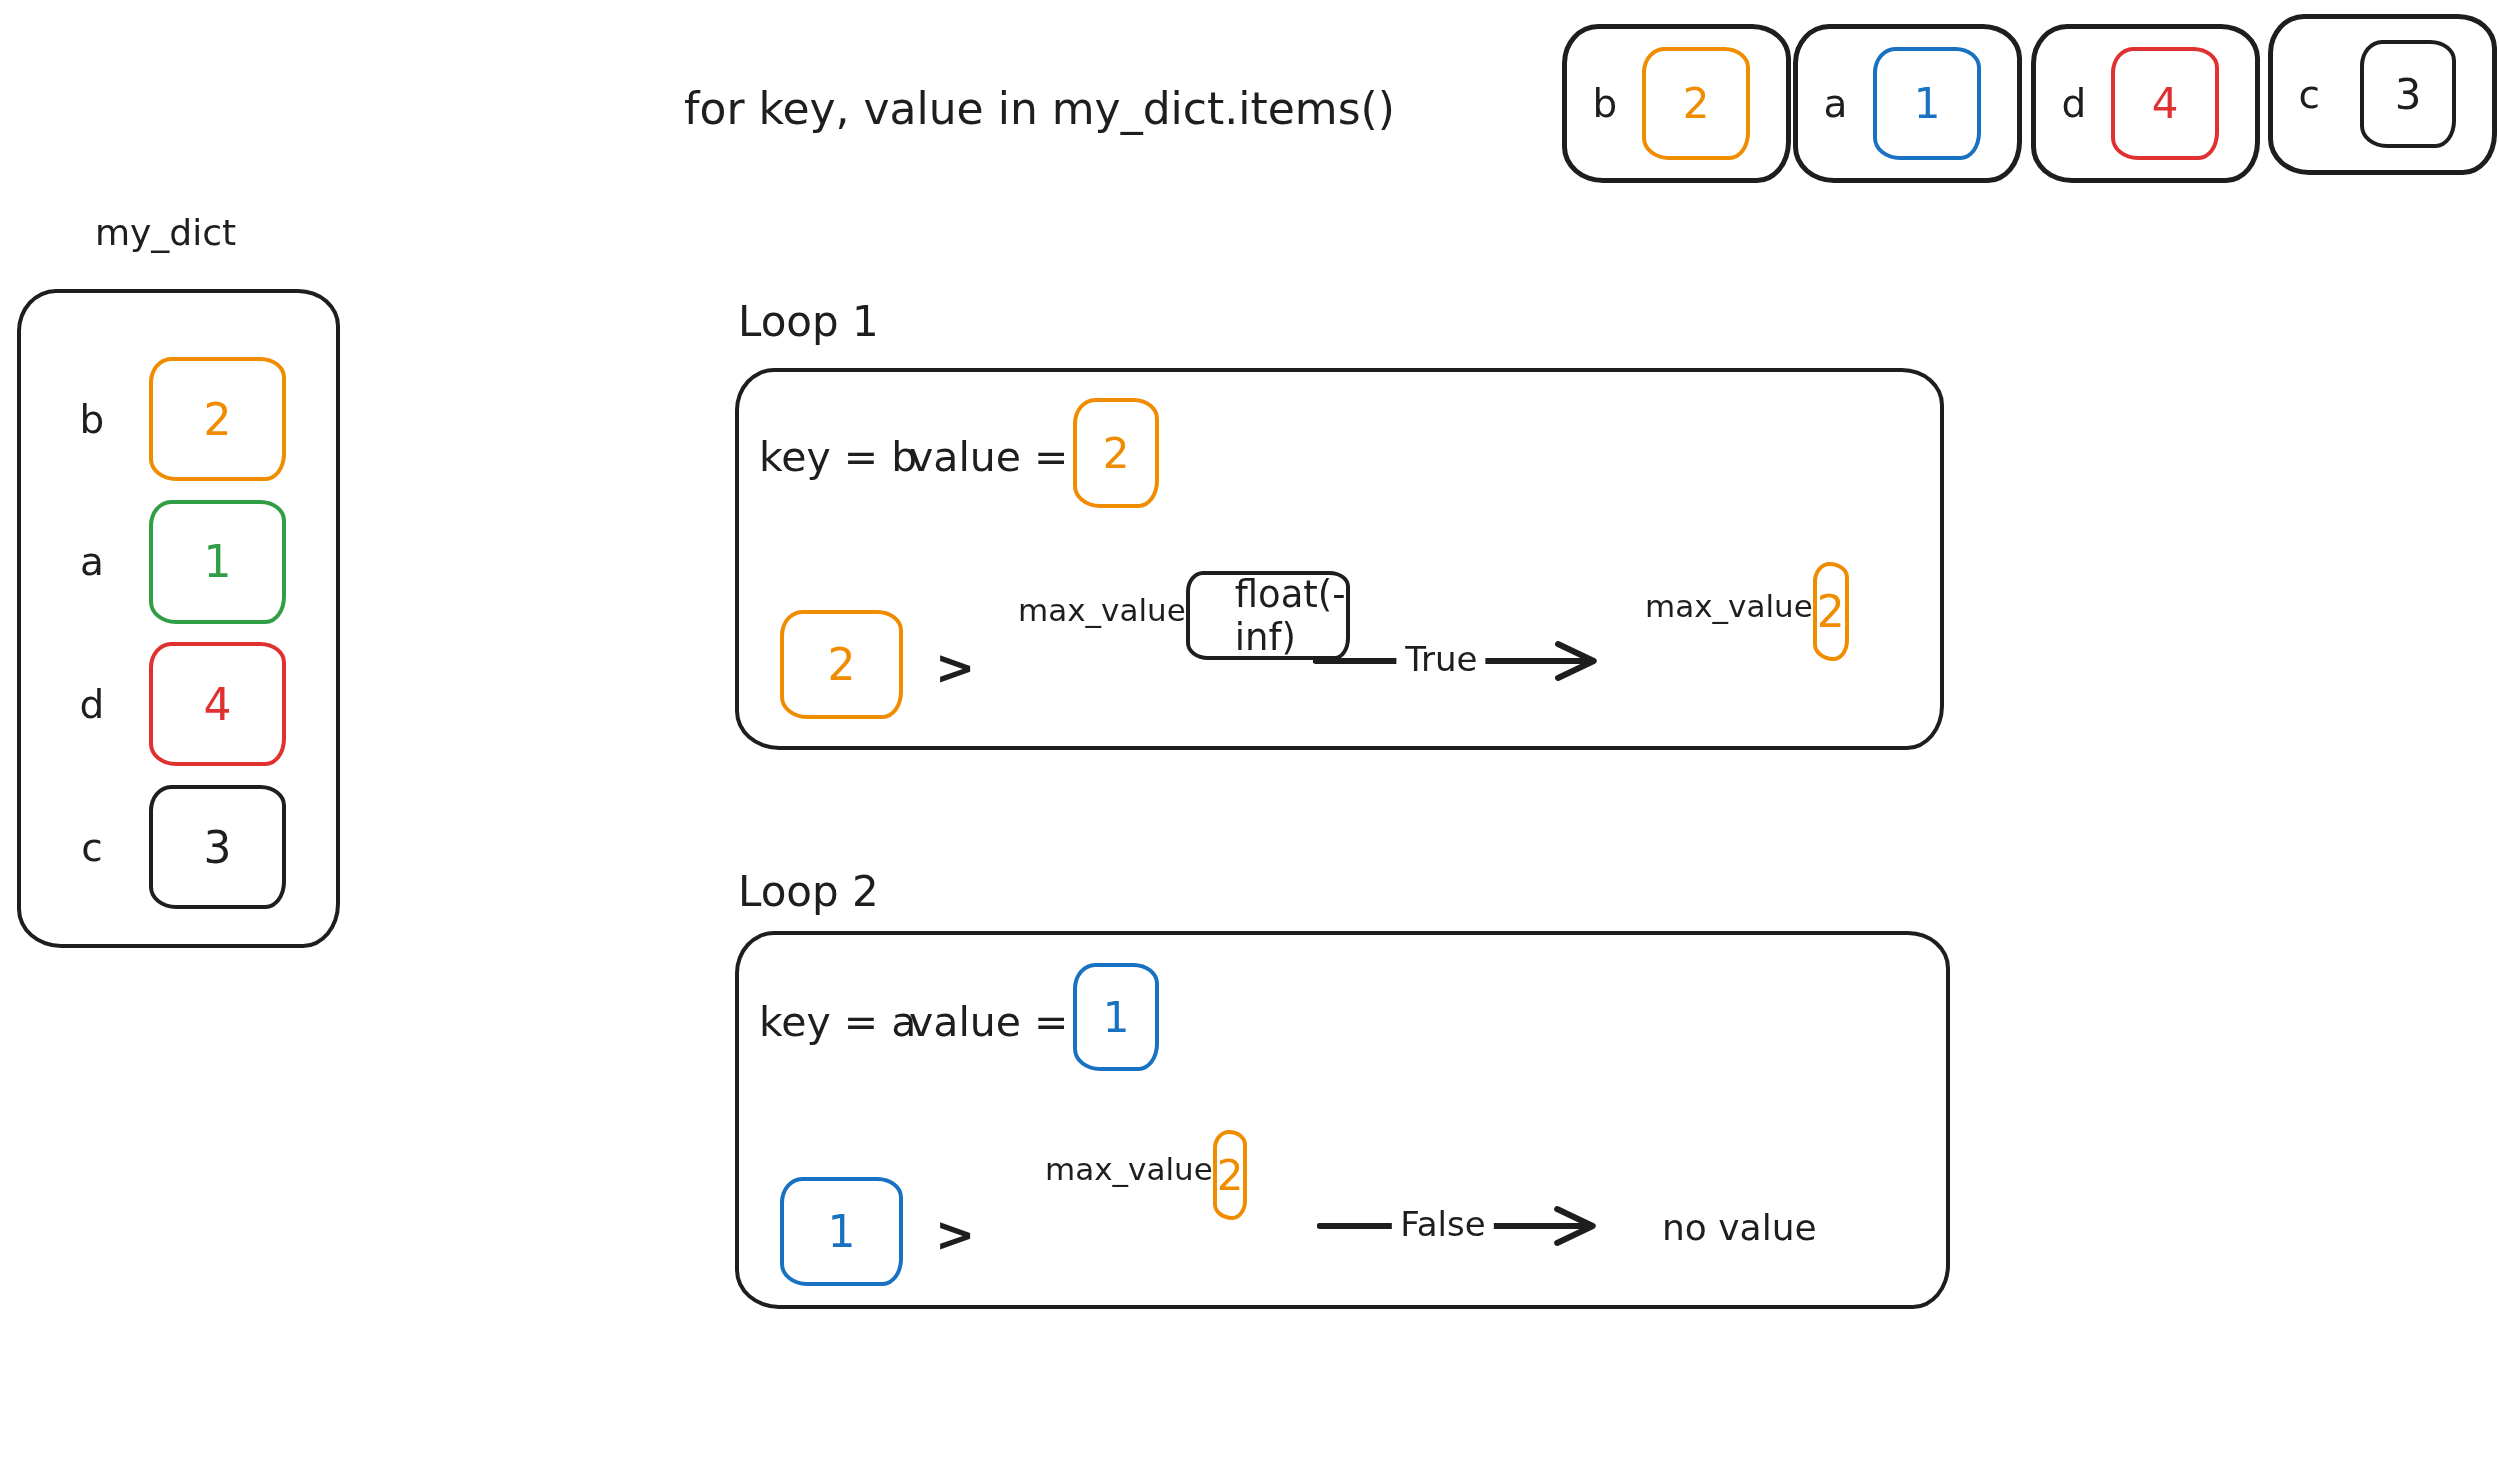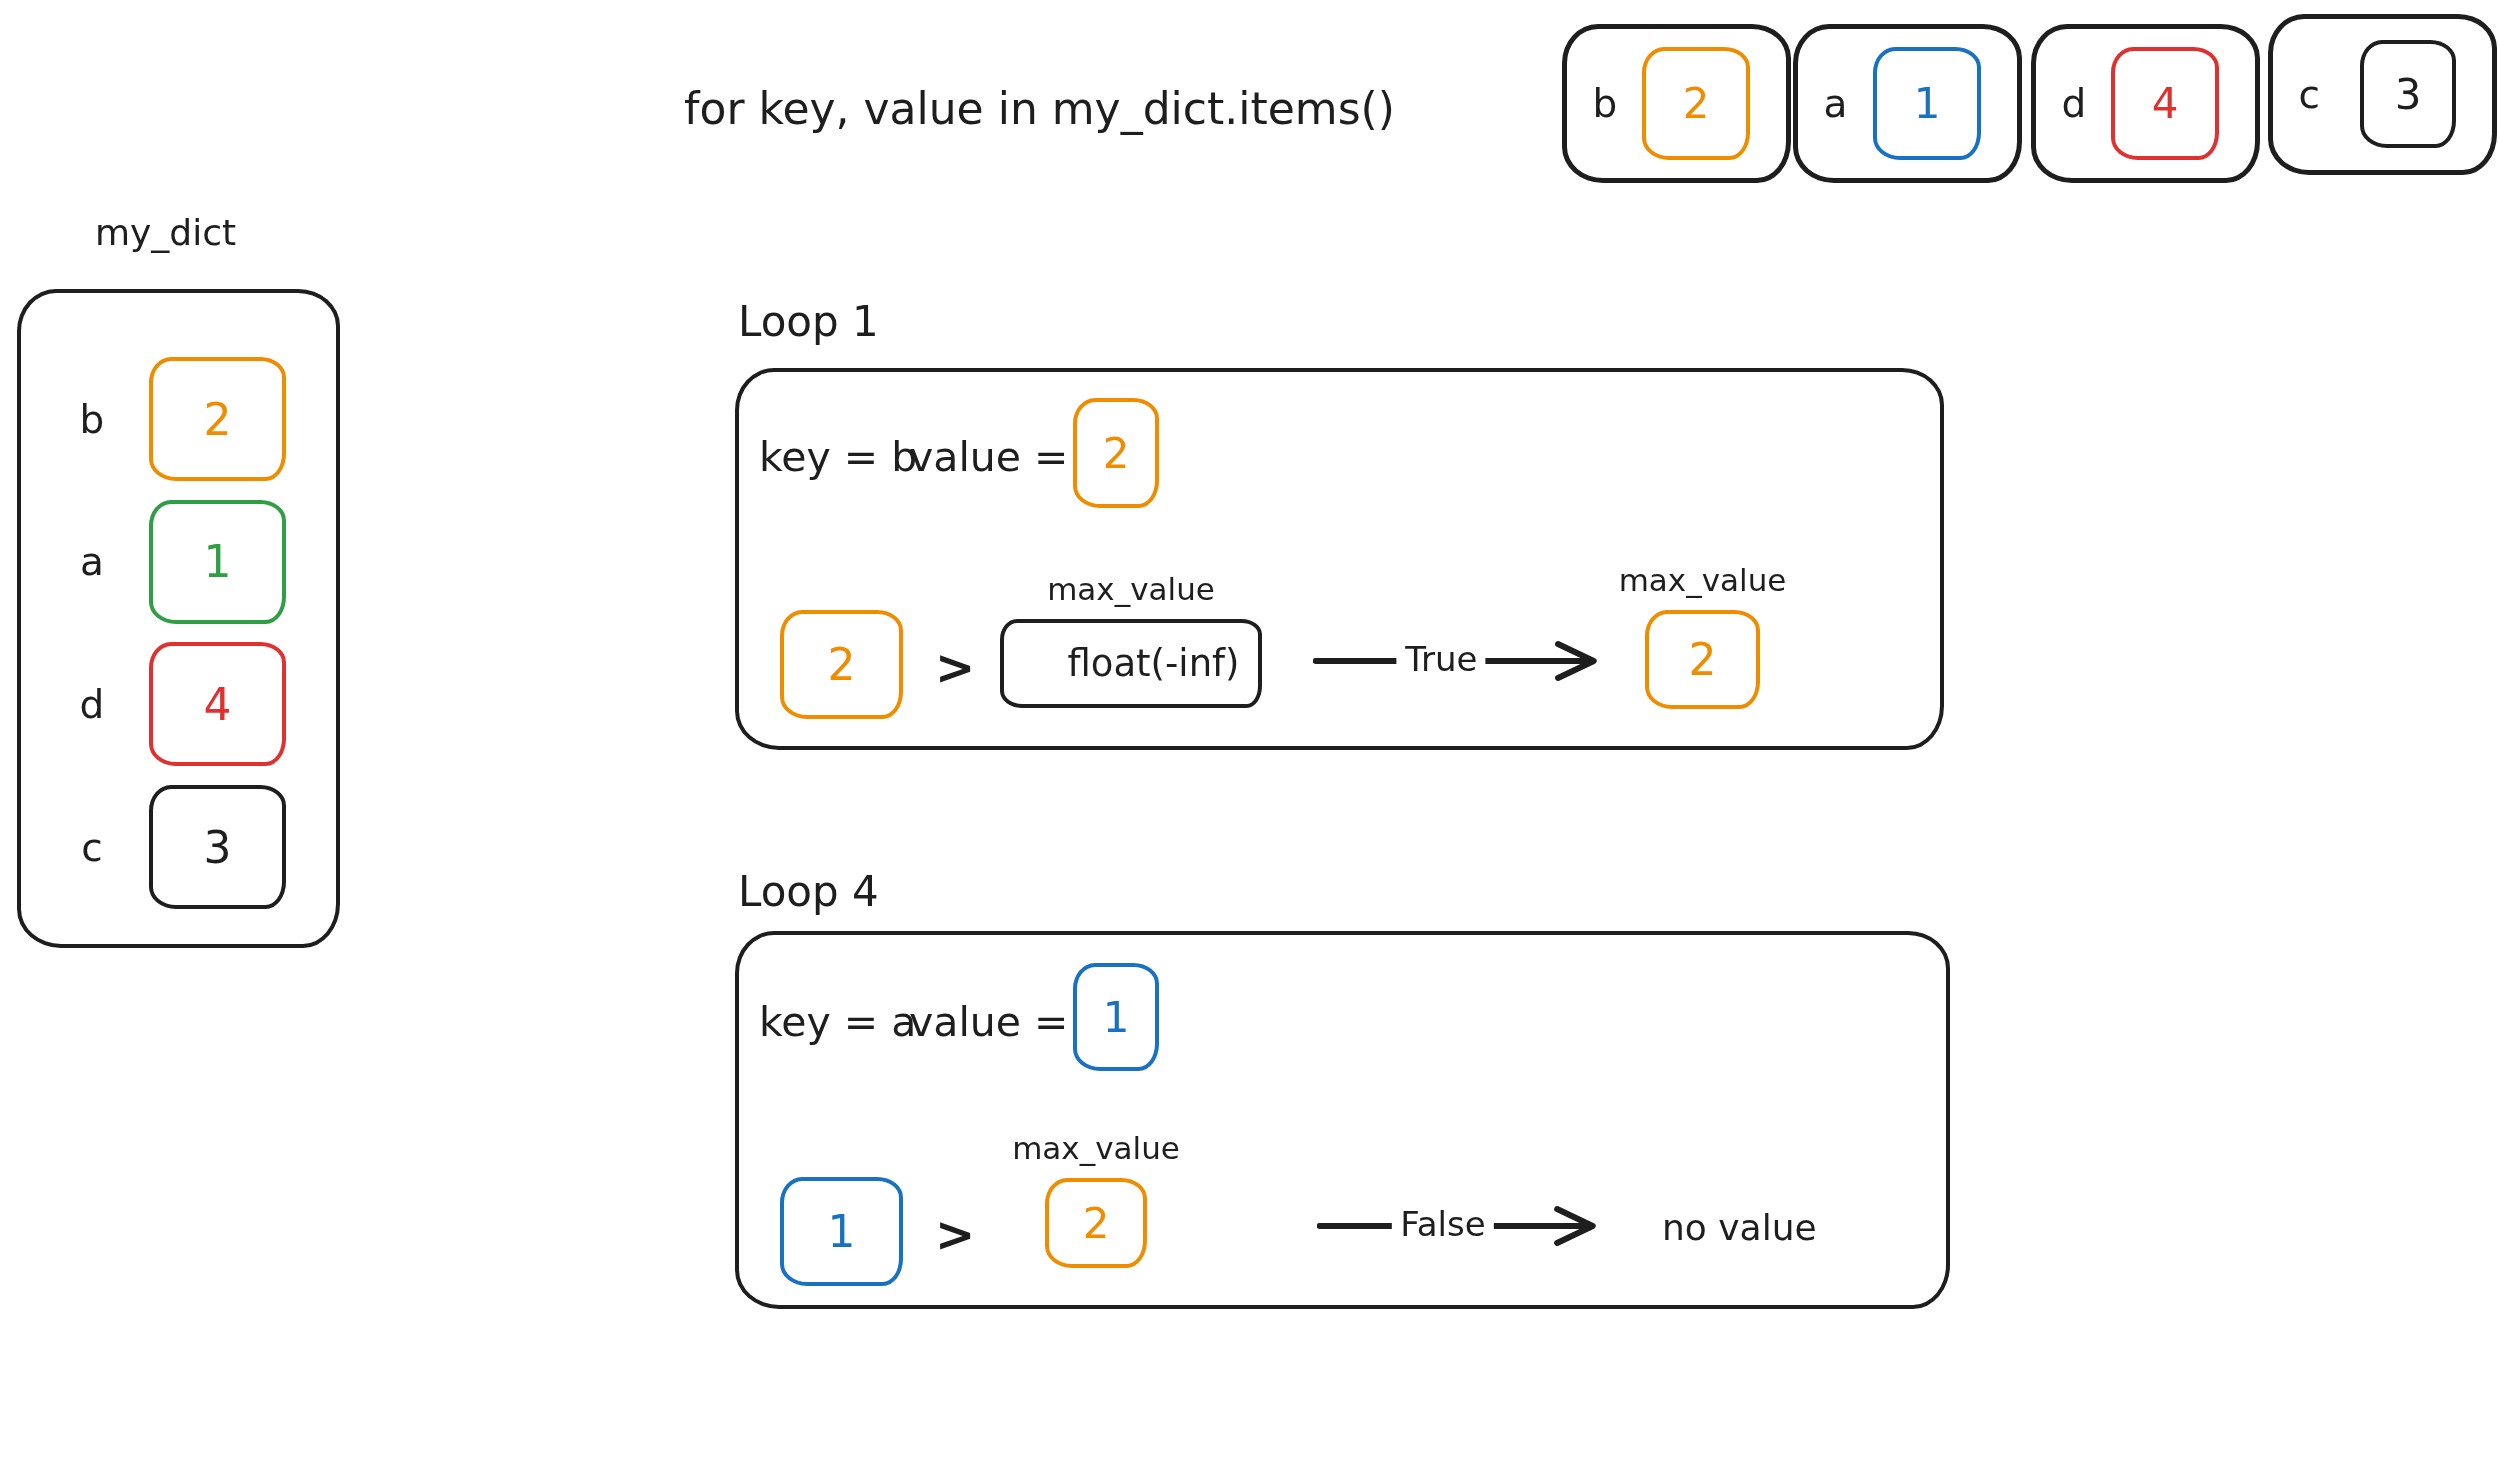--- a/index.html
+++ b/index.html
@@ -40,21 +40,21 @@
 
   .dict-box { padding-top: 64px; box-sizing: border-box; display: flex; flex-direction: column; gap: 18.7px; }
   .dict-row { display: flex; align-items: center; padding-left: 53px; }
   .dict-key { width: 36px; text-align: center; font-size: 39px; }
   .dict-vbox { width: 129px; height: 116px; font-size: 44px; margin-left: 39px; }
 
   .loop-title { font-size: 42px; }
   .code-md { font-size: 41px; }
   .op { font-size: 48px; font-weight: bold; }
 
-  .labeled-box { display: flex; flex-direction: column; align-items: center; }
+  .labeled-box { display: flex; flex-direction: row; align-items: center; }
   .mini-label { font-size: 31px; margin-bottom: 12px; white-space: nowrap; }
 
   .arrow-wrap { position: absolute; }
   .arrow-wrap svg { display: block; }
   .arrow-label {
     position: absolute;
     left: 45%;
     top: 50%;
     transform: translate(-50%, -54%);
     background: #ffffff;
@@ -134,21 +134,21 @@
       <path d="M288 8 L330 28 L288 48" stroke="#1e1e1e" stroke-width="7" stroke-linecap="round" stroke-linejoin="round" fill="none"></path>
     </svg>
     <span class="arrow-label txt">True</span>
   </div>
 
   <div class="abs labeled-box" style="left:1645px; top:562px; width:115px;">
     <div class="mini-label txt">max_value</div>
     <div class="vbox" style="width: 115px; height: 99px; font-size: 44px; box-sizing: border-box; border-color: rgb(240, 140, 0); color: rgb(240, 140, 0);">2</div>
   </div>
 
-  <div class="abs txt loop-title" style="left:738px; top:867px;">Loop 4</div>
+  <div class="abs txt loop-title" style="left:738px; top:867px;">Loop 2</div>
 
   <div class="abs sketch-box" style="left:735px; top:931px; width:1207px; height:370px;"></div>
 
   <div class="abs txt code-md" style="left:759px; top:998px;">key = a</div>
   <div class="abs txt code-md" style="left:909px; top:998px;">value =</div>
   <div class="abs vbox" style="left: 1073px; top: 963px; width: 78px; height: 100px; font-size: 42px; border-color: rgb(25, 113, 194); color: rgb(25, 113, 194);">1</div>
 
   <div class="abs vbox" style="left: 780px; top: 1177px; width: 115px; height: 101px; font-size: 44px; border-color: rgb(25, 113, 194); color: rgb(25, 113, 194);">1</div>
   <div class="abs txt op" style="left:935px; top:1206px;">&gt;</div>
 

